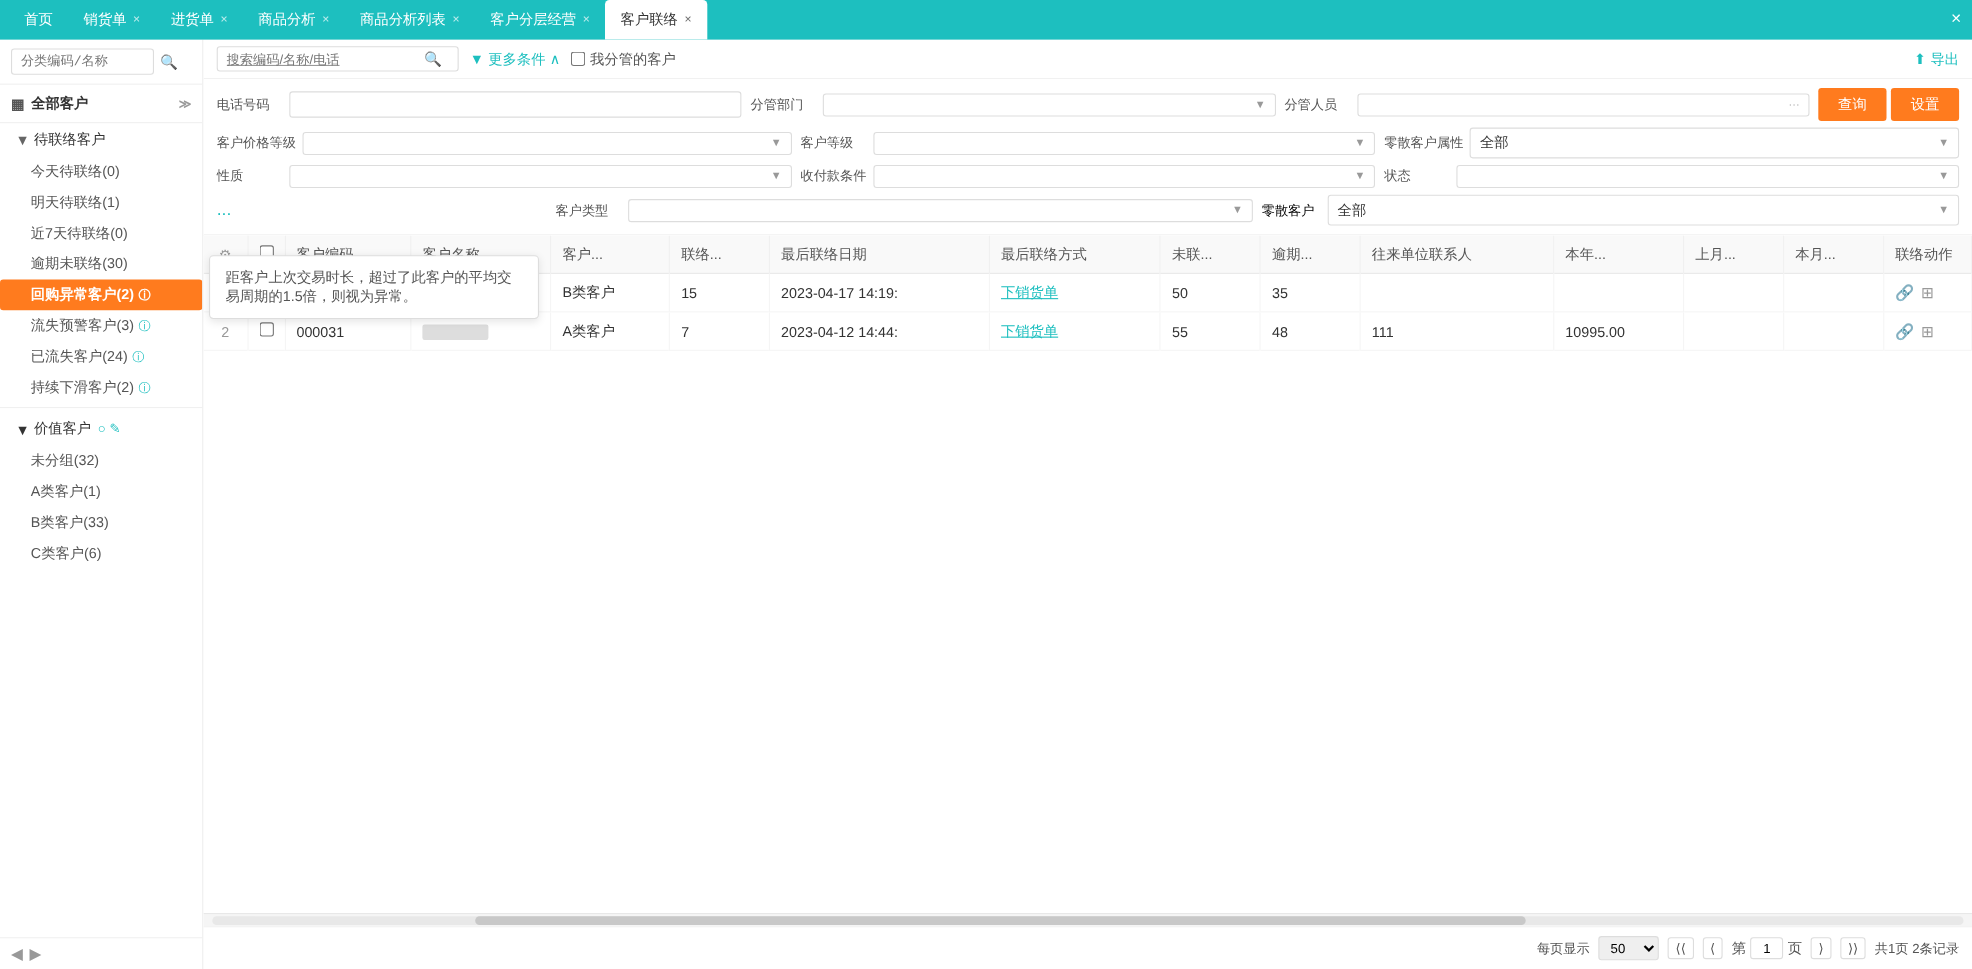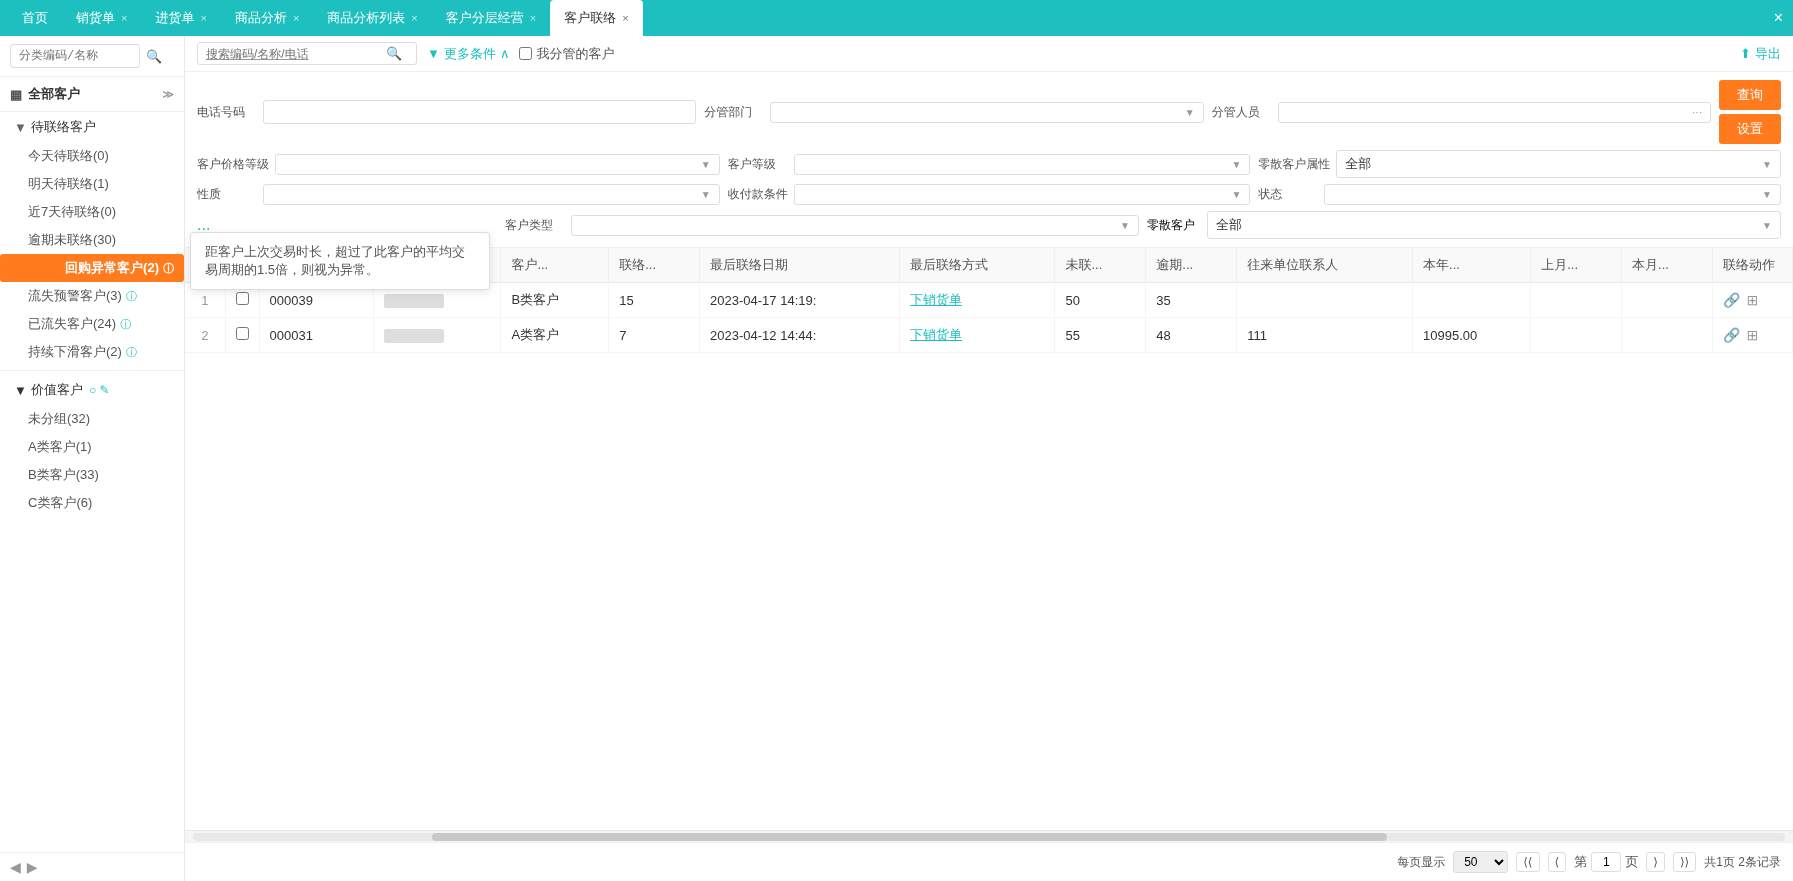--- a/index.html
+++ b/index.html
@@ -116,21 +116,20 @@
       cursor: pointer;
       font-size: 12px;
       display: flex;
       align-items: center;
     }
     .sidebar-item.active {
       background: #ff7b1e;
       color: #fff;
       font-weight: bold;
       border-radius: 3px;
-      justify-content: flex-end;
     }
     .sidebar-item .info-icon {
       margin-left: 4px;
       color: #1dbfbf;
       font-size: 11px;
     }
     .sidebar-item.active .info-icon { color: #fff; }
     .sidebar-divider { height: 1px; background: #f0f0f0; margin: 4px 0; }
     .sidebar-value-group {
       padding: 0;
@@ -293,21 +292,21 @@
       color: #fff;
       border: none;
       border-radius: 3px;
       padding: 6px 18px;
       cursor: pointer;
       font-size: 13px;
       white-space: nowrap;
     }
     .btn-group {
       display: flex;
-      flex-direction: column;
+      flex-direction: row;
       gap: 4px;
     }
     .dots-btn {
       color: #1dbfbf;
       cursor: pointer;
       font-size: 16px;
     }
 
     
     .table-container {

